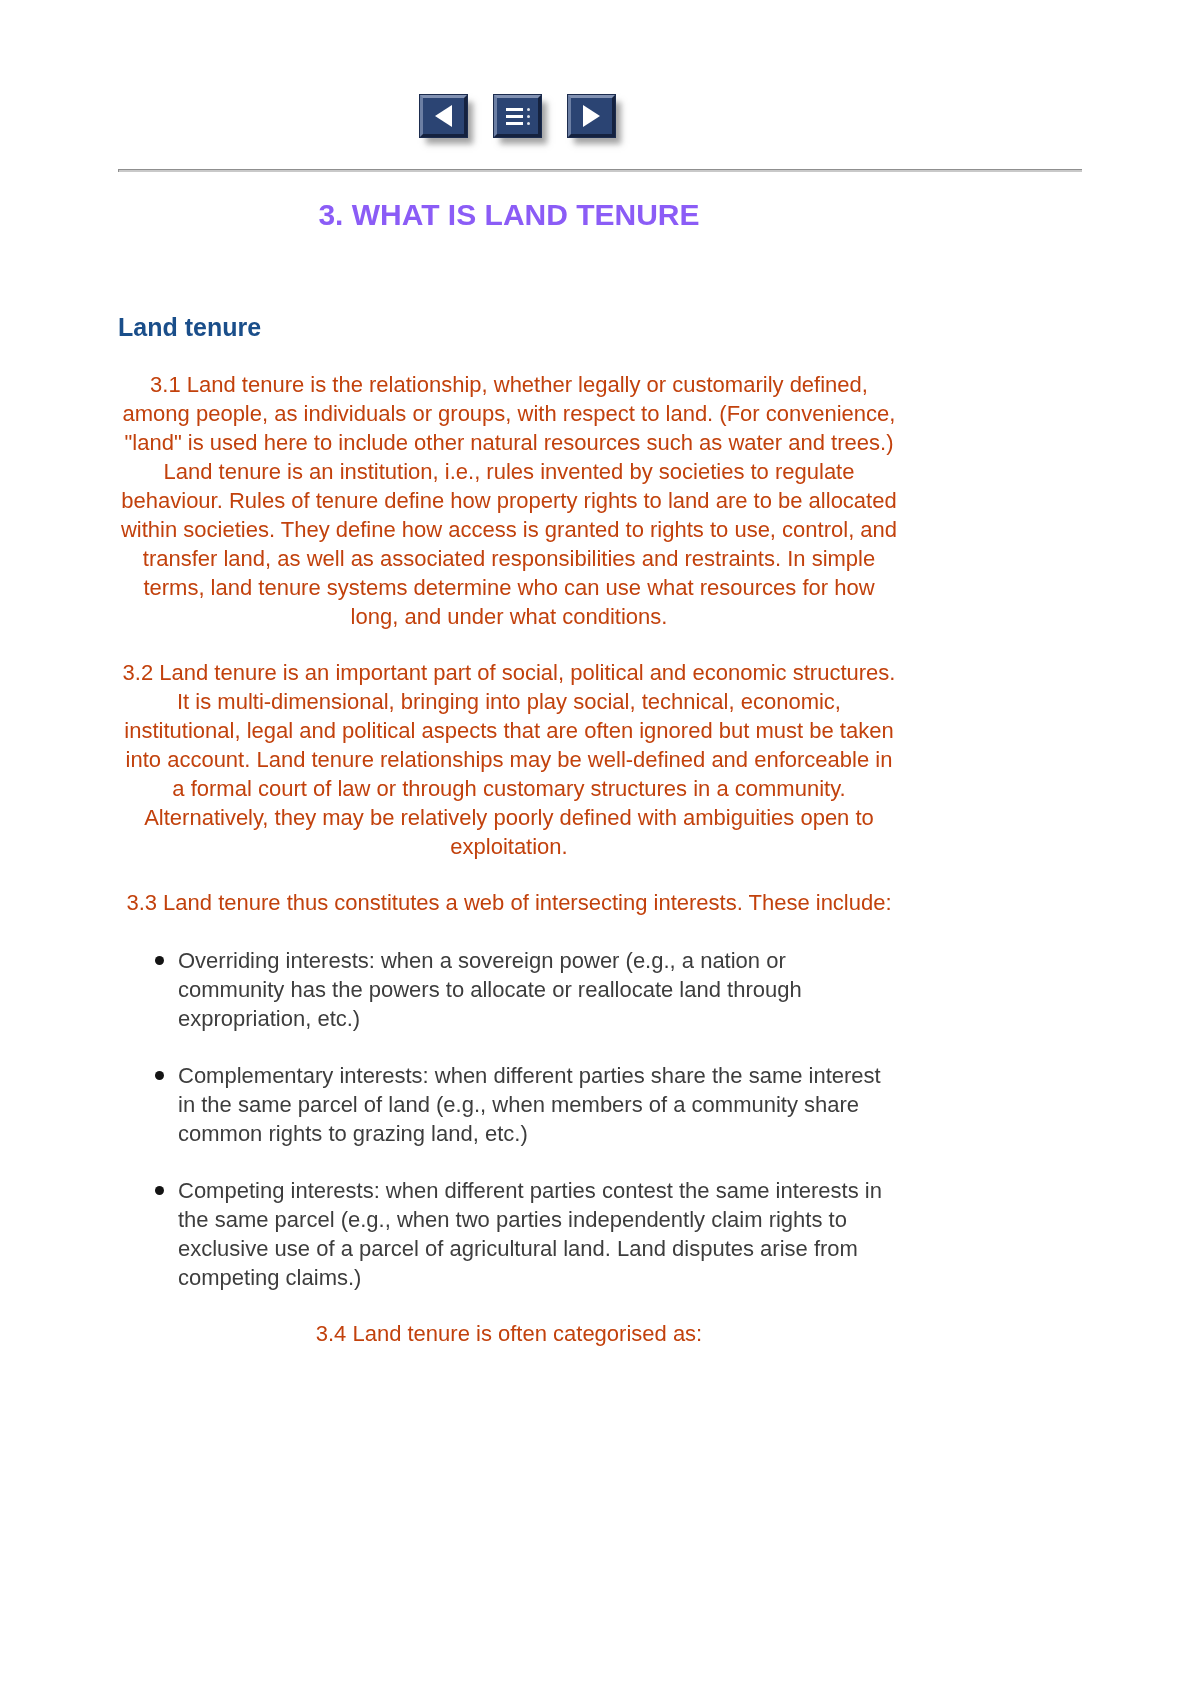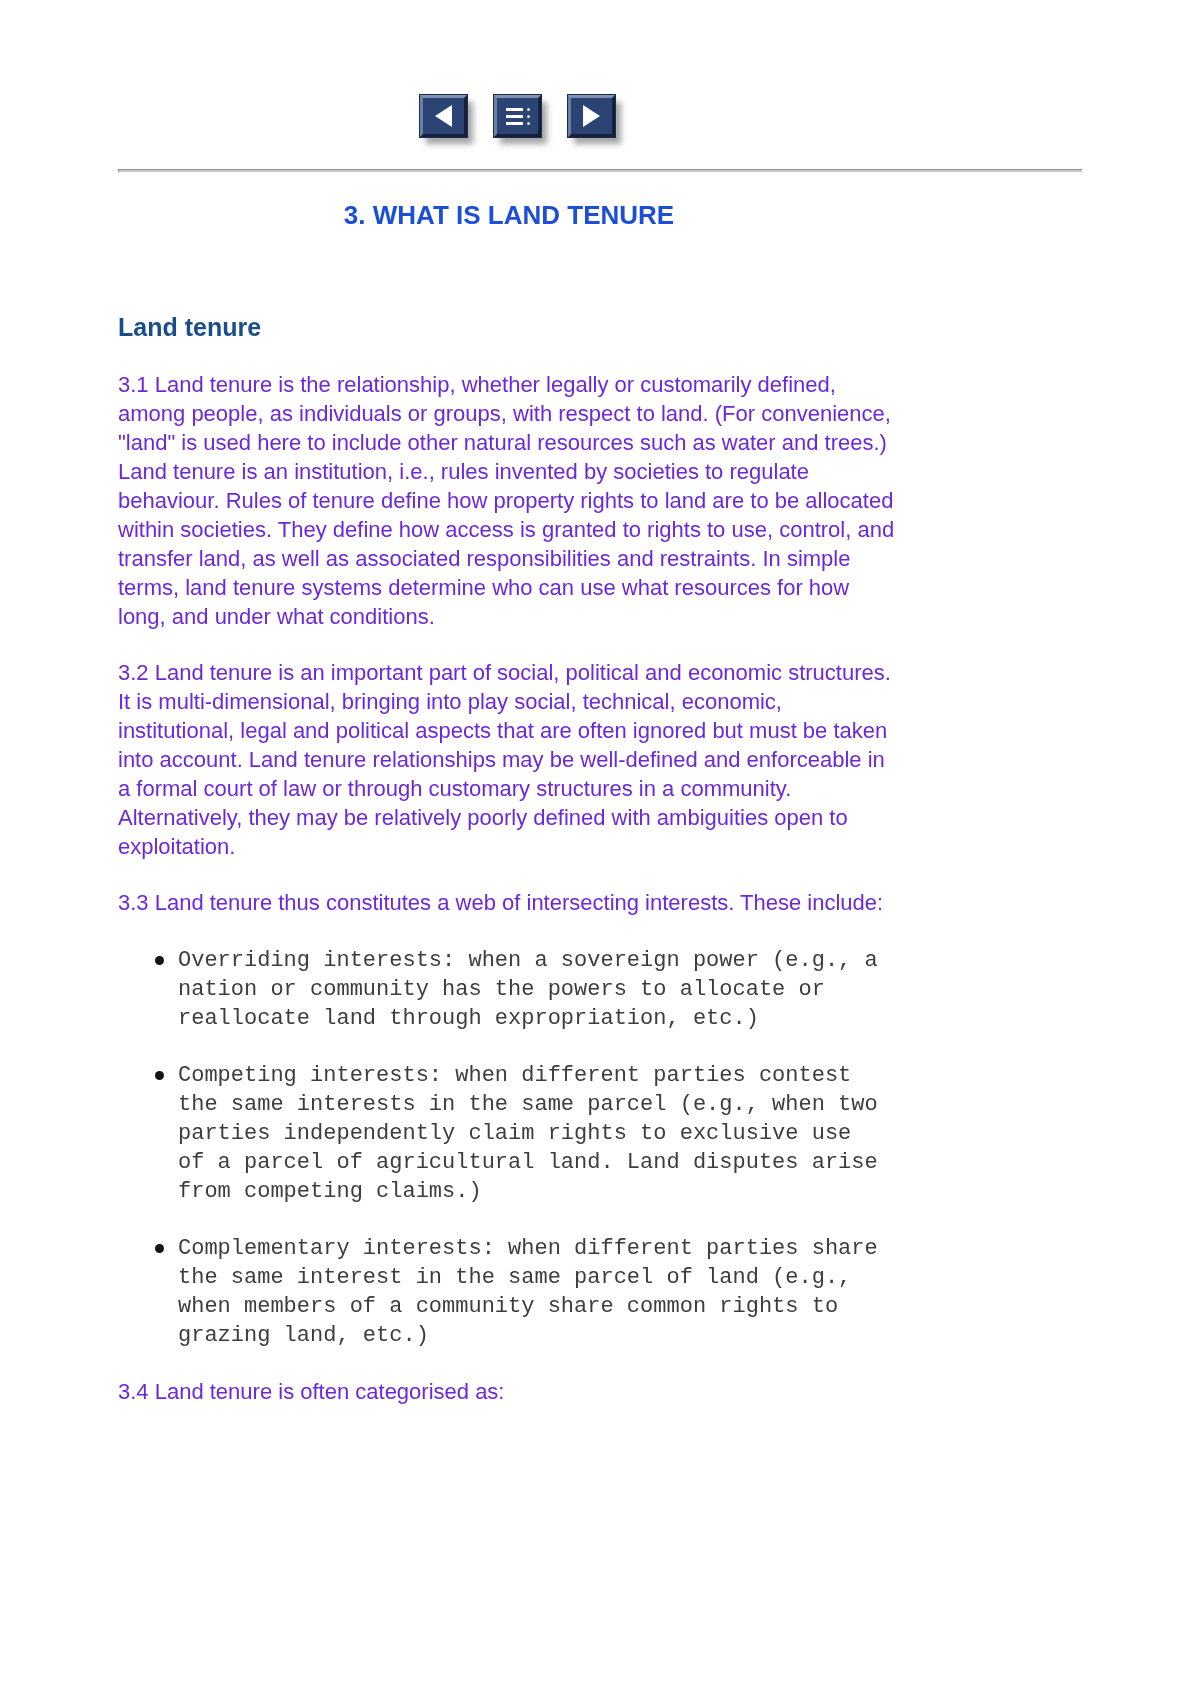--- a/index.html
+++ b/index.html
@@ -82,45 +82,45 @@
     border-top: 1px solid #8f8f8f;
     border-left: 1px solid #8f8f8f;
     margin: 0;
   }
   
   .text-col {
     width: 782px;
   }
   h1.doc-title {
     margin: 26px 0 0 0;
-    font-size: 26px;
+    font-size: 30px;
     line-height: 34px;
     font-weight: bold;
     text-align: center;
-    color: #1d4ed8;
+    color: #8b5cf6;
     letter-spacing: 0px;
   }
   h2.section-heading {
     margin: 80px 0 0 0;
     font-size: 25px;
     line-height: 31px;
     font-weight: bold;
     color: #1a4e8a;
   }
   p.body-para {
     margin: 27px 0 0 0;
     font-size: 22px;
     line-height: 29px;
-    color: #6d28d9;
+    color: #c2410c;
+    text-align: center;
   }
   ul.interests-list {
     margin: 29px 13px 0 0;
     padding: 0 0 0 60px;
     list-style: none;
-    font-family: Liberation Mono, monospace;
   }
   ul.interests-list li {
     position: relative;
     margin: 0 0 28px 0;
     font-size: 22px;
     line-height: 29px;
     color: #3d3d3d;
   }
   ul.interests-list li:last-child {
     margin-bottom: 0;
@@ -174,20 +174,20 @@
     <h2 class="section-heading">Land tenure</h2>
 
     <p class="body-para">3.1 Land tenure is the relationship, whether legally or customarily defined, among people, as individuals or groups, with respect to land. (For convenience, "land" is used here to include other natural resources such as water and trees.) Land tenure is an institution, i.e., rules invented by societies to regulate behaviour. Rules of tenure define how property rights to land are to be allocated within societies. They define how access is granted to rights to use, control, and transfer land, as well as associated responsibilities and restraints. In simple terms, land tenure systems determine who can use what resources for how long, and under what conditions.</p>
 
     <p class="body-para">3.2 Land tenure is an important part of social, political and economic structures. It is multi-dimensional, bringing into play social, technical, economic, institutional, legal and political aspects that are often ignored but must be taken into account. Land tenure relationships may be well-defined and enforceable in a formal court of law or through customary structures in a community. Alternatively, they may be relatively poorly defined with ambiguities open to exploitation.</p>
 
     <p class="body-para">3.3 Land tenure thus constitutes a web of intersecting interests. These include:</p>
 
     <ul class="interests-list">
       <li>Overriding interests: when a sovereign power (e.g., a nation or community has the powers to allocate or reallocate land through expropriation, etc.)</li>
+      <li>Complementary interests: when different parties share the same interest in the same parcel of land (e.g., when members of a community share common rights to grazing land, etc.)</li>
       <li>Competing interests: when different parties contest the same interests in the same parcel (e.g., when two parties independently claim rights to exclusive use of a parcel of agricultural land. Land disputes arise from competing claims.)</li>
-      <li>Complementary interests: when different parties share the same interest in the same parcel of land (e.g., when members of a community share common rights to grazing land, etc.)</li>
     </ul>
 
     <p class="body-para">3.4 Land tenure is often categorised as:</p>
   </div>
 
 </div>
 
 </body></html>

